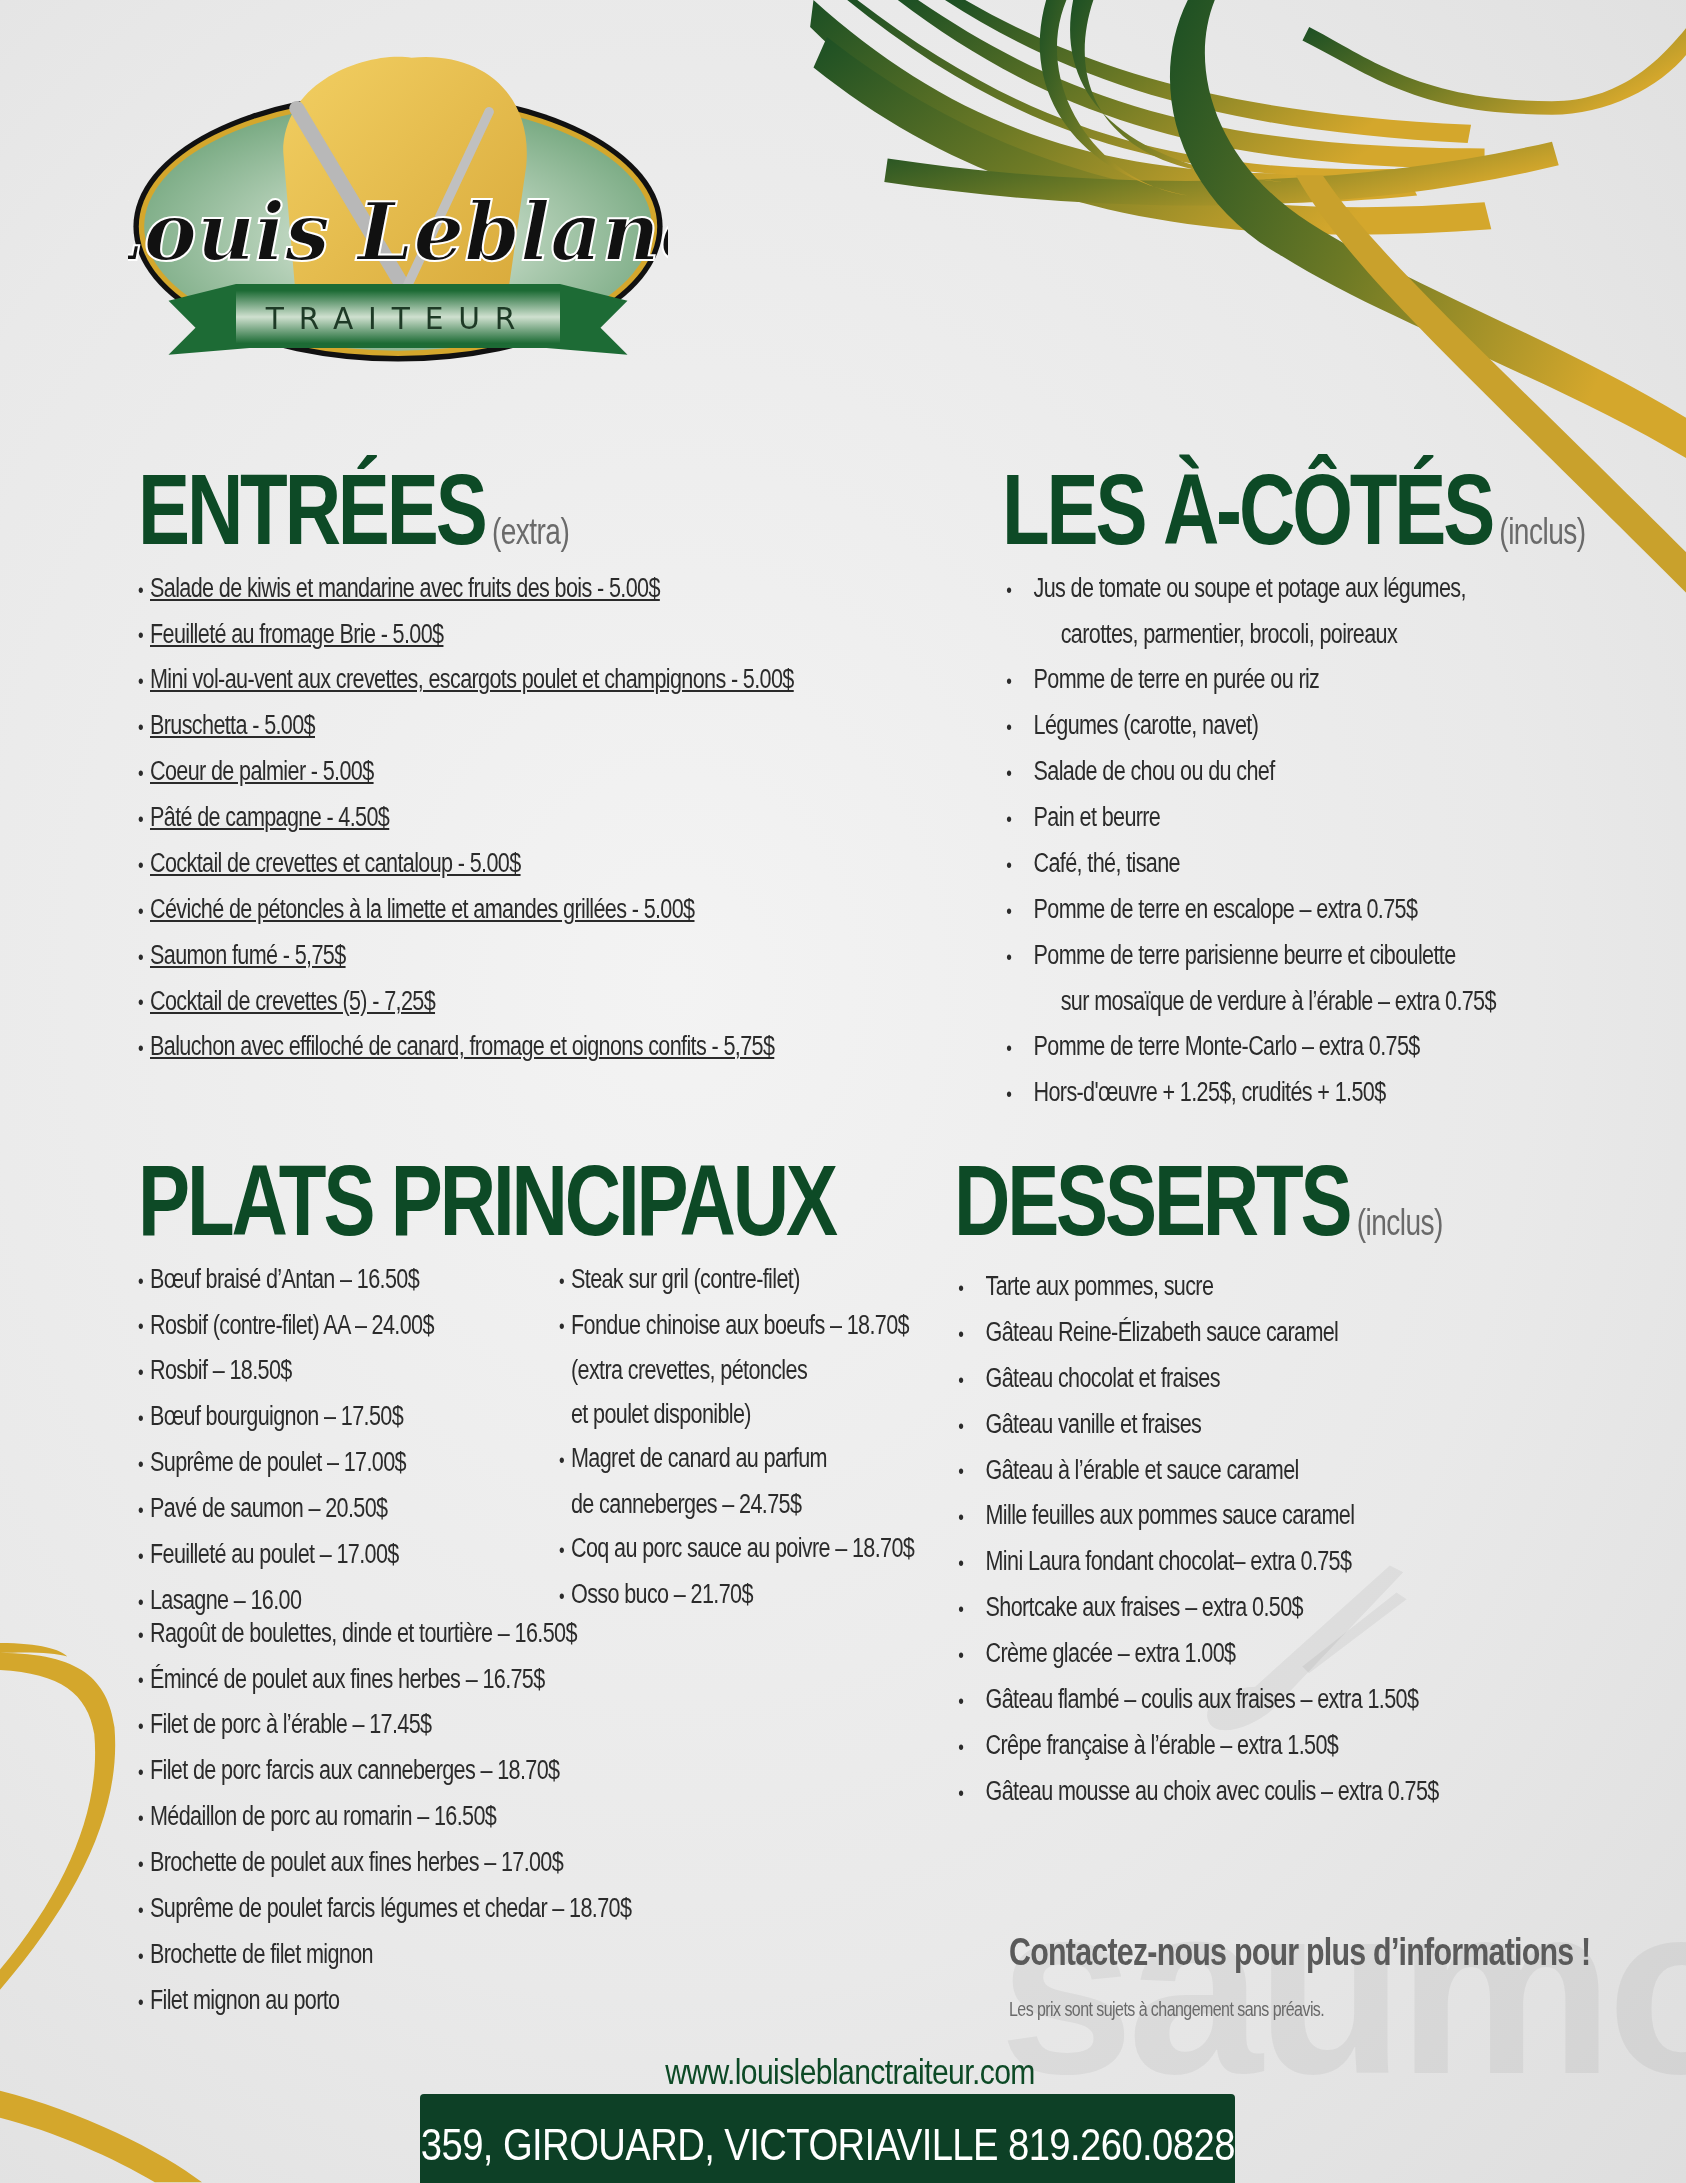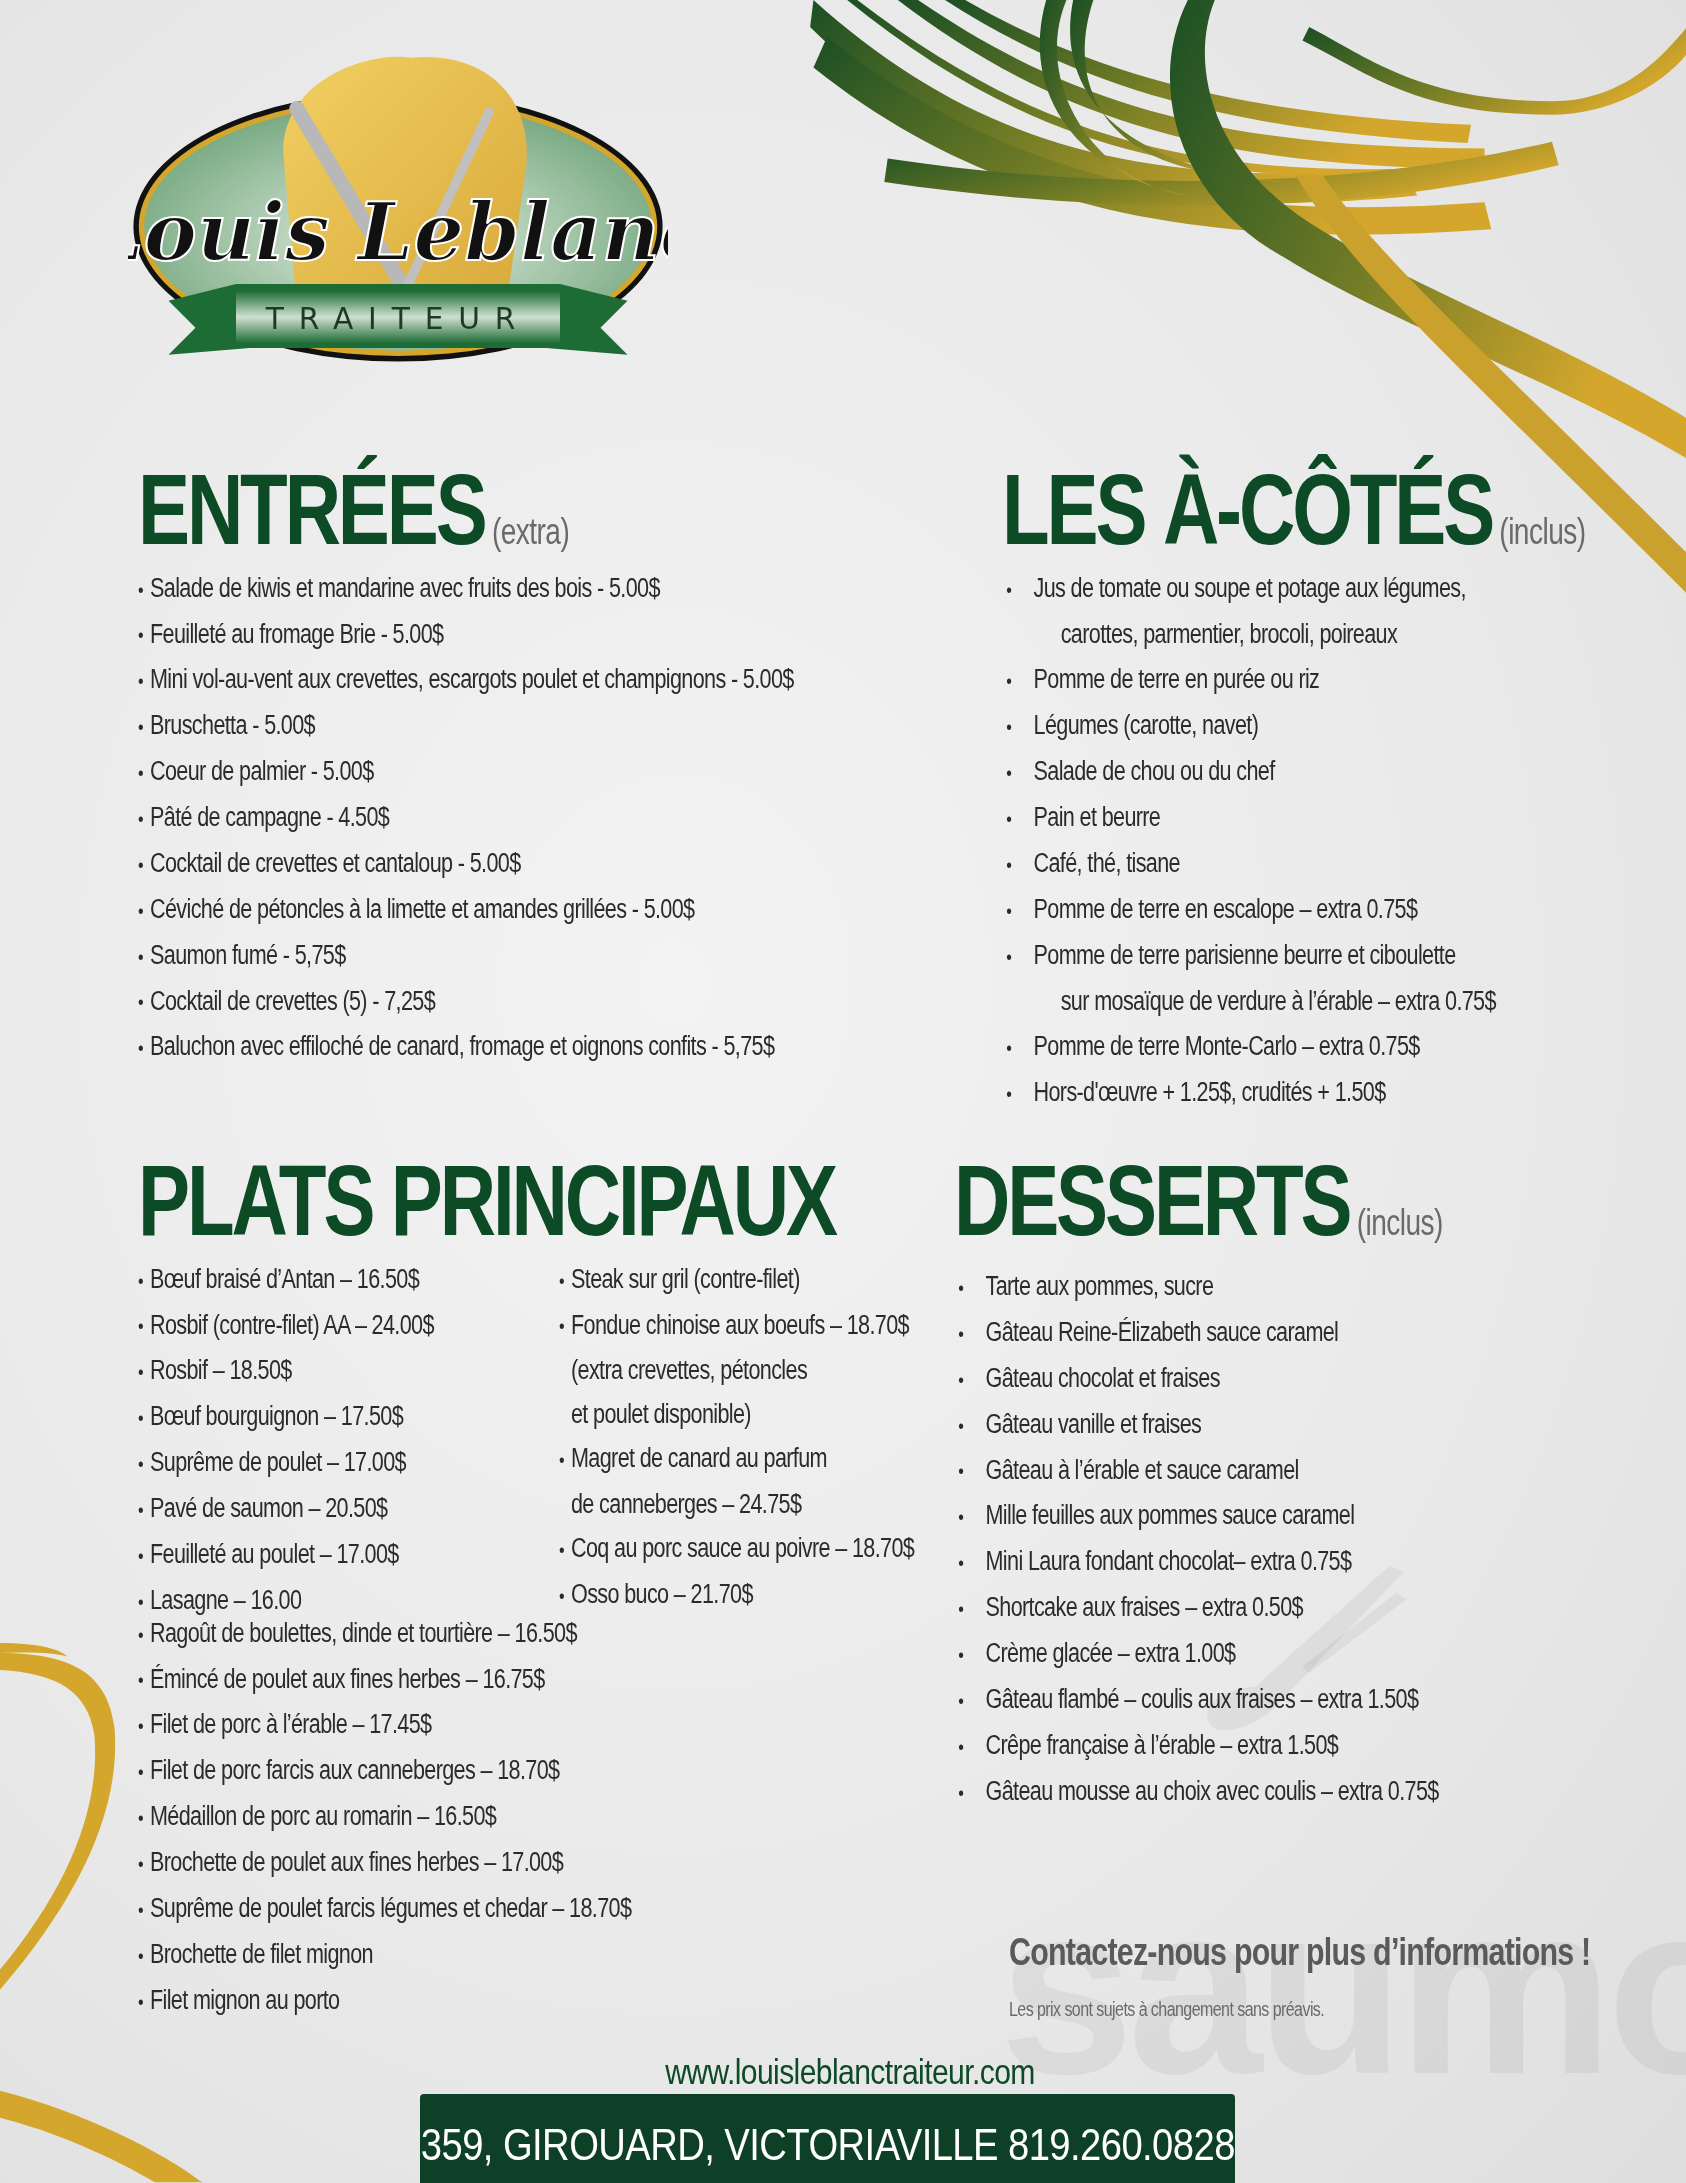--- a/index.html
+++ b/index.html
@@ -116,21 +116,21 @@
     <path d="M230 150 C 230 40, 360 0, 420 10 C 520 0, 600 60, 590 170 L 560 380 L 250 380 Z" fill="url(#hat)"></path>
     <line x1="250" y1="85" x2="450" y2="420" stroke="#b8b8b8" stroke-width="22" stroke-linecap="round"></line>
     <line x1="535" y1="90" x2="380" y2="420" stroke="#c0c0c0" stroke-width="14" stroke-linecap="round"></line>
     <text x="400" y="310" text-anchor="middle" font-family="DejaVu Serif, serif" font-style="italic" font-weight="bold" font-size="118" fill="#111" stroke="#fff" stroke-width="3">Louis Leblanc</text>
     <path d="M60 370 L 160 345 L 640 345 L 740 370 L 700 410 L 740 450 L 620 440 L 180 440 L 60 450 L 100 410 Z" fill="#1d6b35"></path>
     <rect x="160" y="355" width="480" height="78" fill="url(#rib)"></rect>
     <text x="400" y="412" text-anchor="middle" font-family="DejaVu Sans, sans-serif" font-size="44" letter-spacing="22" fill="#1e3a26">TRAITEUR</text>
   </svg>
 </div>
 
-<div class="section" style="left:138px;top:459px;">
+<div class="section" style="left:138px;top:459px;text-decoration:underline;">
   <div class="sec-title">
     <span>ENTRÉES</span><span class="note">(extra)</span>
   </div>
   <ul class="items" style="margin-top:6.7px;">
     <li><span class="bul">•</span><span>Salade de kiwis et mandarine avec fruits des bois - 5.00$</span></li>
     <li><span class="bul">•</span><span>Feuilleté au fromage Brie  - 5.00$</span></li>
     <li><span class="bul">•</span><span>Mini vol-au-vent aux crevettes, escargots poulet et champignons  - 5.00$</span></li>
     <li><span class="bul">•</span><span>Bruschetta - 5.00$</span></li>
     <li><span class="bul">•</span><span>Coeur de palmier - 5.00$</span></li>
     <li><span class="bul">•</span><span>Pâté de campagne - 4.50$</span></li>

